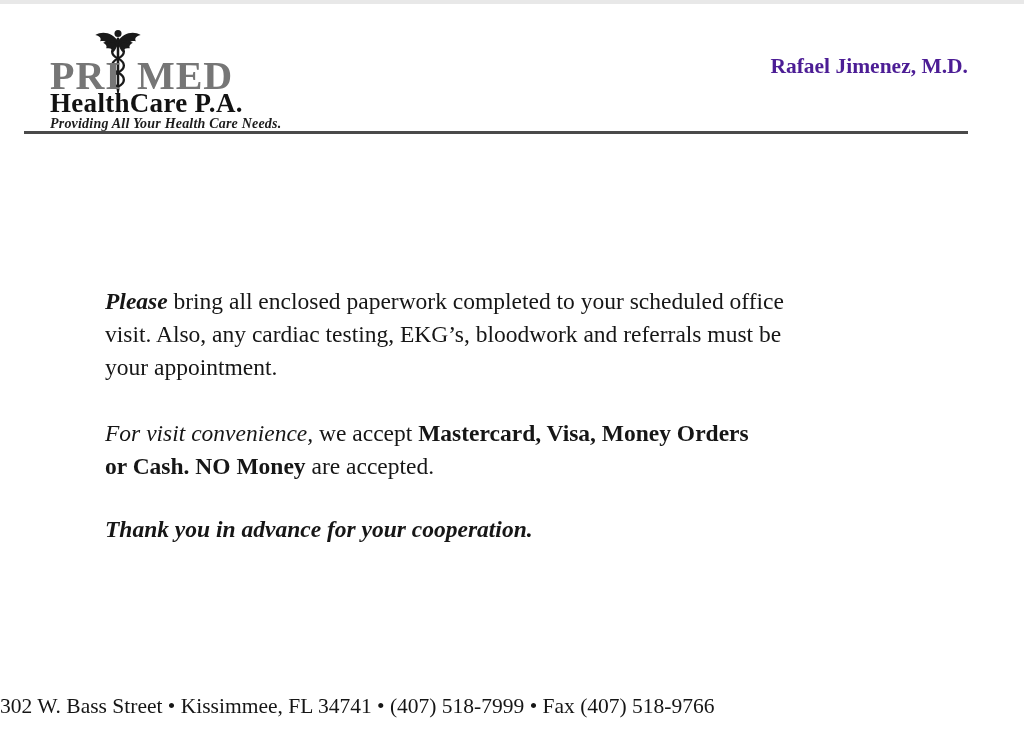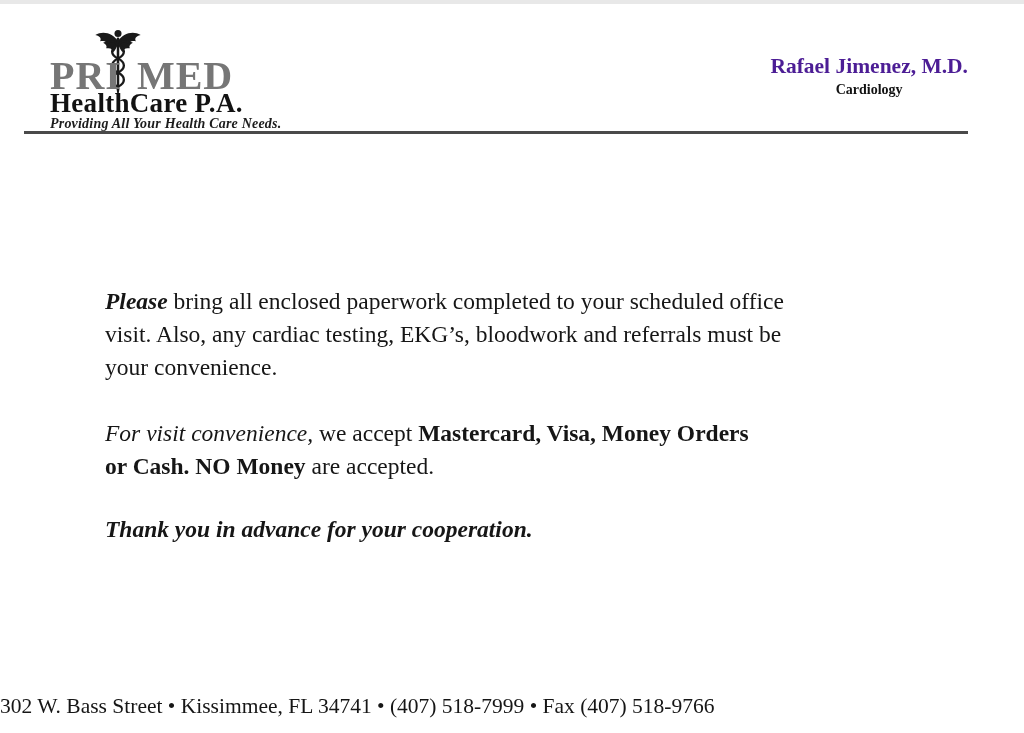--- a/index.html
+++ b/index.html
@@ -142,30 +142,29 @@
   </svg>
 
   <div class="logo-name">
     <span class="name-left">PRI</span><span class="name-right">MED</span>
   </div>
   <div class="logo-subtitle">HealthCare P.A.</div>
   <div class="logo-tagline">Providing All Your Health Care Needs.</div>
 
   <div class="doctor-block">
     <div class="doctor-name">Rafael Jimenez, M.D.</div>
-    <div class="doctor-specialty">Cardiology</div>
   </div>
 
   <div class="header-rule"></div>
 
   <div class="letter-body">
     <div class="paragraph p1">
         <div class="text-line"><span class="seg-bold-italic">Please</span><span> bring all enclosed paperwork completed to your scheduled office</span></div>
         <div class="text-line"><span>visit. Also, any cardiac testing, EKG’s, bloodwork and referrals must be</span></div>
-        <div class="text-line"><span>your convenience.</span></div>
+        <div class="text-line"><span>your appointment.</span></div>
       </div>
     <div class="paragraph p2">
         <div class="text-line"><span class="seg-italic">For visit convenience,</span><span> we accept </span><span class="seg-bold">Mastercard, Visa, Money Orders</span></div>
         <div class="text-line"><span class="seg-bold">or Cash. NO Money</span><span> are accepted.</span></div>
       </div>
     <div class="paragraph p3">
         <div class="text-line"><span class="seg-bold-italic">Thank you in advance for your cooperation.</span></div>
       </div>
   </div>
 

